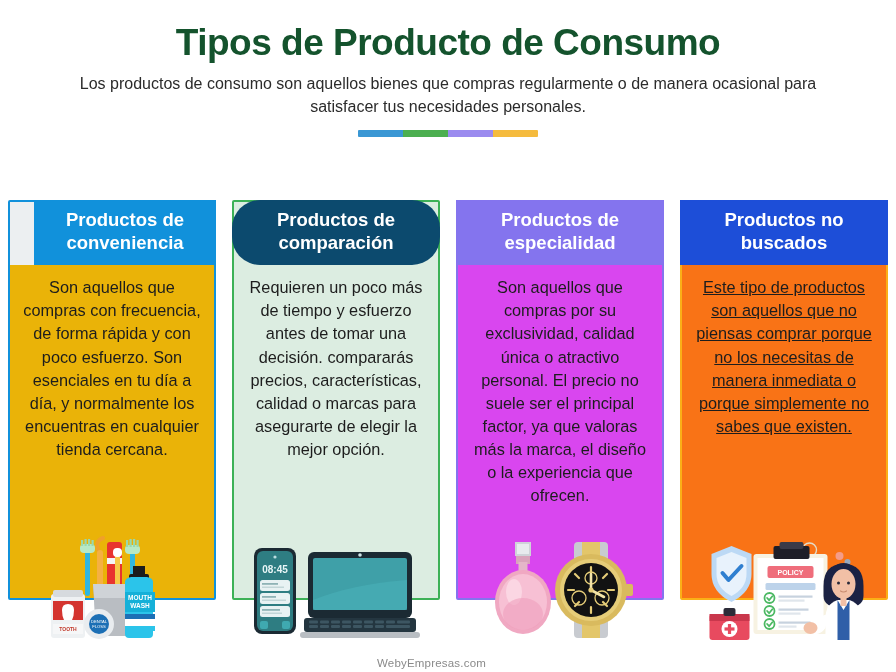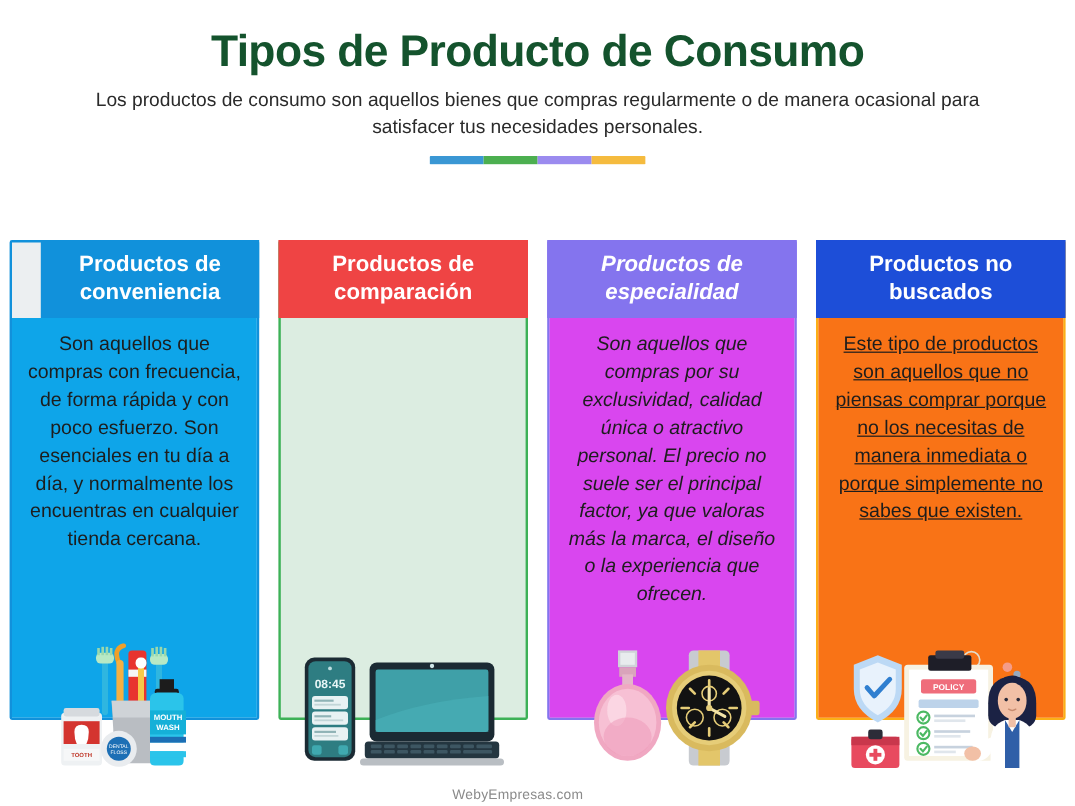--- a/index.html
+++ b/index.html
@@ -113,28 +113,29 @@
       <span style="background: rgb(76, 175, 80);"></span>
       <span style="background: rgb(155, 139, 239);"></span>
       <span style="background: rgb(245, 187, 62);"></span>
     </div>
   </div>
 
   <div class="columns">
 
     <div class="card" style="border-color: rgb(17, 145, 219); background: rgb(236, 239, 241);">
       <div class="card-head" style="background: rgb(17, 145, 219); margin-left: 24px;">Productos de conveniencia</div>
-      <div class="card-body" style="background: #0ea5e9;">Son aquellos que compras con frecuencia, de forma rápida y con poco esfuerzo. Son esenciales en tu día a día, y normalmente los encuentras en cualquier tienda cercana.</div>
+      <div class="card-body" style="background: #eab308;">Son aquellos que compras con frecuencia, de forma rápida y con poco esfuerzo. Son esenciales en tu día a día, y normalmente los encuentras en cualquier tienda cercana.</div>
     </div>
 
     <div class="card" style="border-color: rgb(61, 177, 87); background: rgb(220, 237, 225);">
-      <div class="card-head" style="background: #ef4444;">Productos de comparación</div>
-    </div>
-
-    <div class="card" style="border-color: rgb(132, 116, 238); background: rgb(230, 227, 248); font-style: italic;">
+      <div class="card-head" style="background: #0c4a6e; border-radius: 28px;">Productos de comparación</div>
+      <div class="card-body" style="background: rgb(220, 237, 225);">Requieren un poco más de tiempo y esfuerzo antes de tomar una decisión. compararás precios, características, calidad o marcas para asegurarte de elegir la mejor opción.</div>
+    </div>
+
+    <div class="card" style="border-color: rgb(132, 116, 238); background: rgb(230, 227, 248);">
       <div class="card-head" style="background: rgb(132, 116, 238);">Productos de especialidad</div>
       <div class="card-body" style="background: #d946ef;">Son aquellos que compras por su exclusividad, calidad única o atractivo personal. El precio no suele ser el principal factor, ya que valoras más la marca, el diseño o la experiencia que ofrecen.</div>
     </div>
 
     <div class="card" style="border-color: rgb(251, 175, 23); background: rgb(253, 243, 220);">
       <div class="card-head" style="background: #1d4ed8;">Productos no buscados</div>
       <div class="card-body" style="background: #f97316; text-decoration: underline;">Este tipo de productos son aquellos que no piensas comprar porque no los necesitas de manera inmediata o porque simplemente no sabes que existen.</div>
     </div>
 
   </div>

